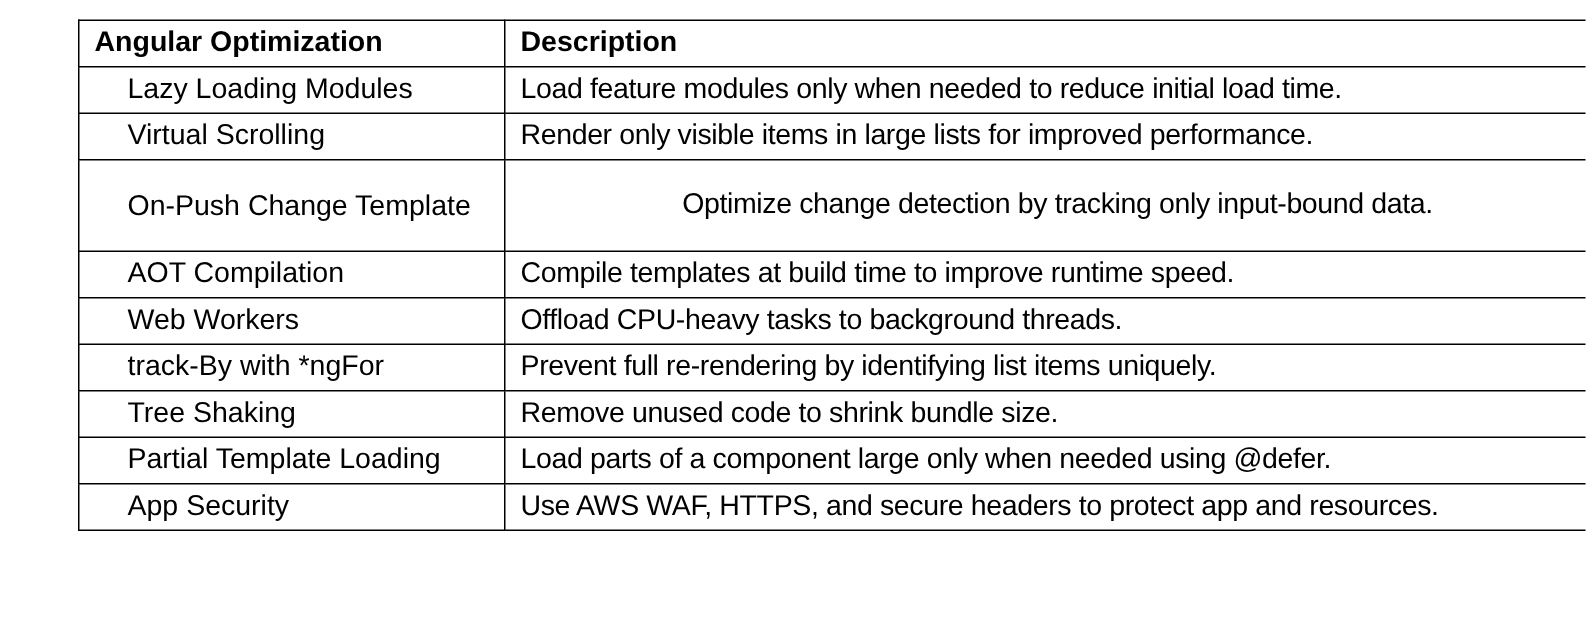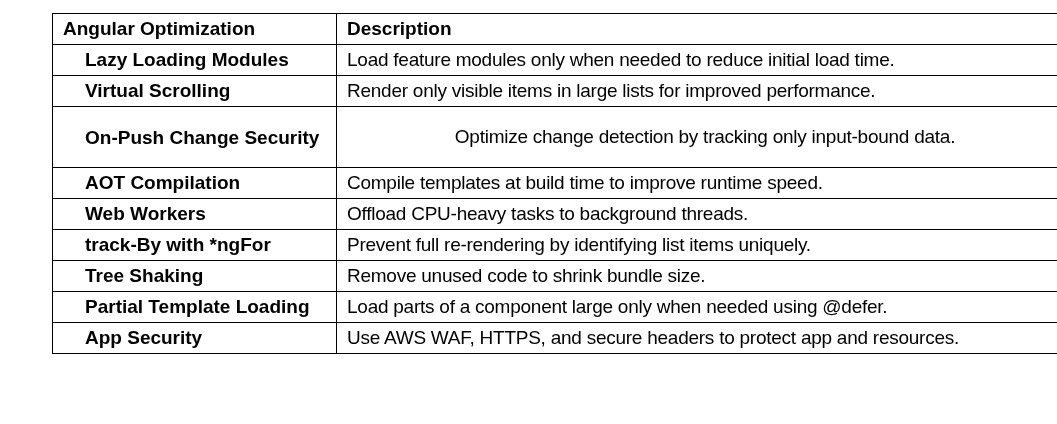--- a/index.html
+++ b/index.html
@@ -31,21 +31,21 @@
       padding: 0 10px;
       font-size: 19px;
       line-height: 30px;
       height: 30px;
       text-align: left;
       vertical-align: middle;
       white-space: nowrap;
       overflow: hidden;
     }
     table.opt-table th { font-weight: bold; }
-    table.opt-table td.name { font-weight: bold; padding-left: 32px; }
+    table.opt-table td.name { font-weight: normal; padding-left: 32px; }
     table.opt-table td.desc { font-weight: normal; letter-spacing: -0.25px; }
     table.opt-table td.wrap { white-space: normal; line-height: 29px; }
   </style>
 </head>
 <body>
 
 <table class="opt-table">
   <colgroup>
     <col class="c1">
     <col class="c2">
@@ -59,21 +59,21 @@
   <tbody>
     <tr>
       <td class="name">Lazy Loading Modules</td>
       <td class="desc">Load feature modules only when needed to reduce initial load time.</td>
     </tr>
     <tr>
       <td class="name">Virtual Scrolling</td>
       <td class="desc">Render only visible items in large lists for improved performance.</td>
     </tr>
     <tr style="height:60px;">
-      <td class="name wrap" style="height:60px;">On-Push Change Security</td>
+      <td class="name wrap" style="height:60px;">On-Push Change Template</td>
       <td class="desc" style="height:60px;text-align:center;">Optimize change detection by tracking only input-bound data.</td>
     </tr>
     <tr>
       <td class="name">AOT Compilation</td>
       <td class="desc">Compile templates at build time to improve runtime speed.</td>
     </tr>
     <tr>
       <td class="name">Web Workers</td>
       <td class="desc">Offload CPU-heavy tasks to background threads.</td>
     </tr>

